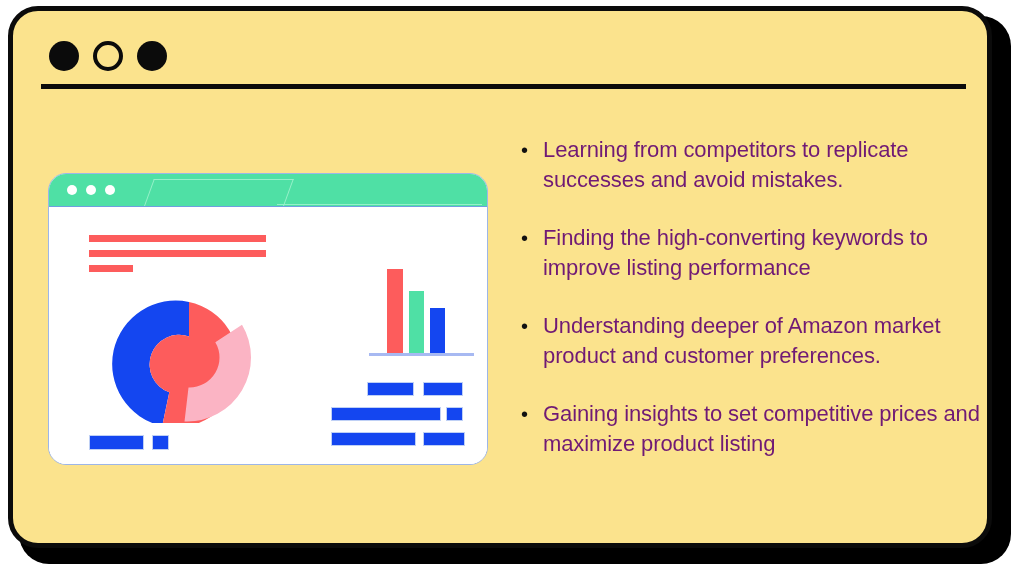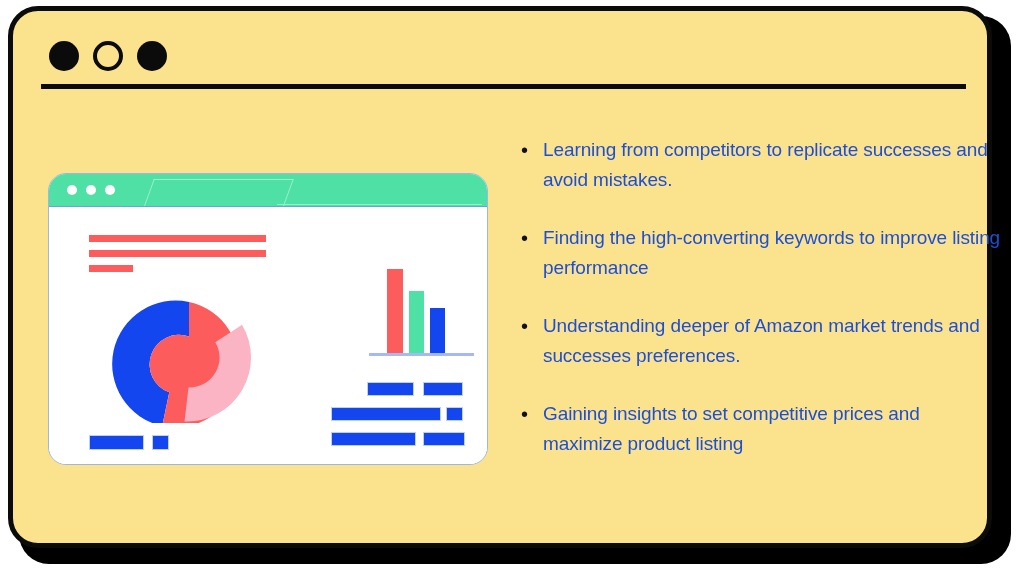--- a/index.html
+++ b/index.html
@@ -198,23 +198,23 @@
   .bullet-marker {
     flex: 0 0 auto;
     width: 22px;
     font-size: 20px;
     line-height: 30px;
     color: #111111;
     text-align: left;
   }
   .bullet-text {
     flex: 1 1 auto;
-    font-size: 19px;
+    font-size: 22px;
     line-height: 30px;
-    color: #1d4ed8;
+    color: #701a75;
     letter-spacing: -0.1px;
   }
 </style>
 </head>
 <body>
 
 <div id="stage">
 
   <div class="card-shadow"></div>
 
@@ -299,21 +299,21 @@
         <span class="bullet-text">Learning from competitors to replicate successes and avoid mistakes.</span>
       </div>
 
       <div class="bullet-item">
         <span class="bullet-marker">•</span>
         <span class="bullet-text">Finding the high-converting keywords to improve listing performance</span>
       </div>
 
       <div class="bullet-item">
         <span class="bullet-marker">•</span>
-        <span class="bullet-text">Understanding deeper of Amazon market trends and successes preferences.</span>
+        <span class="bullet-text">Understanding deeper of Amazon market product and customer preferences.</span>
       </div>
 
       <div class="bullet-item">
         <span class="bullet-marker">•</span>
         <span class="bullet-text">Gaining insights to set competitive prices and maximize product listing</span>
       </div>
 
     </div>
 
   </div>

